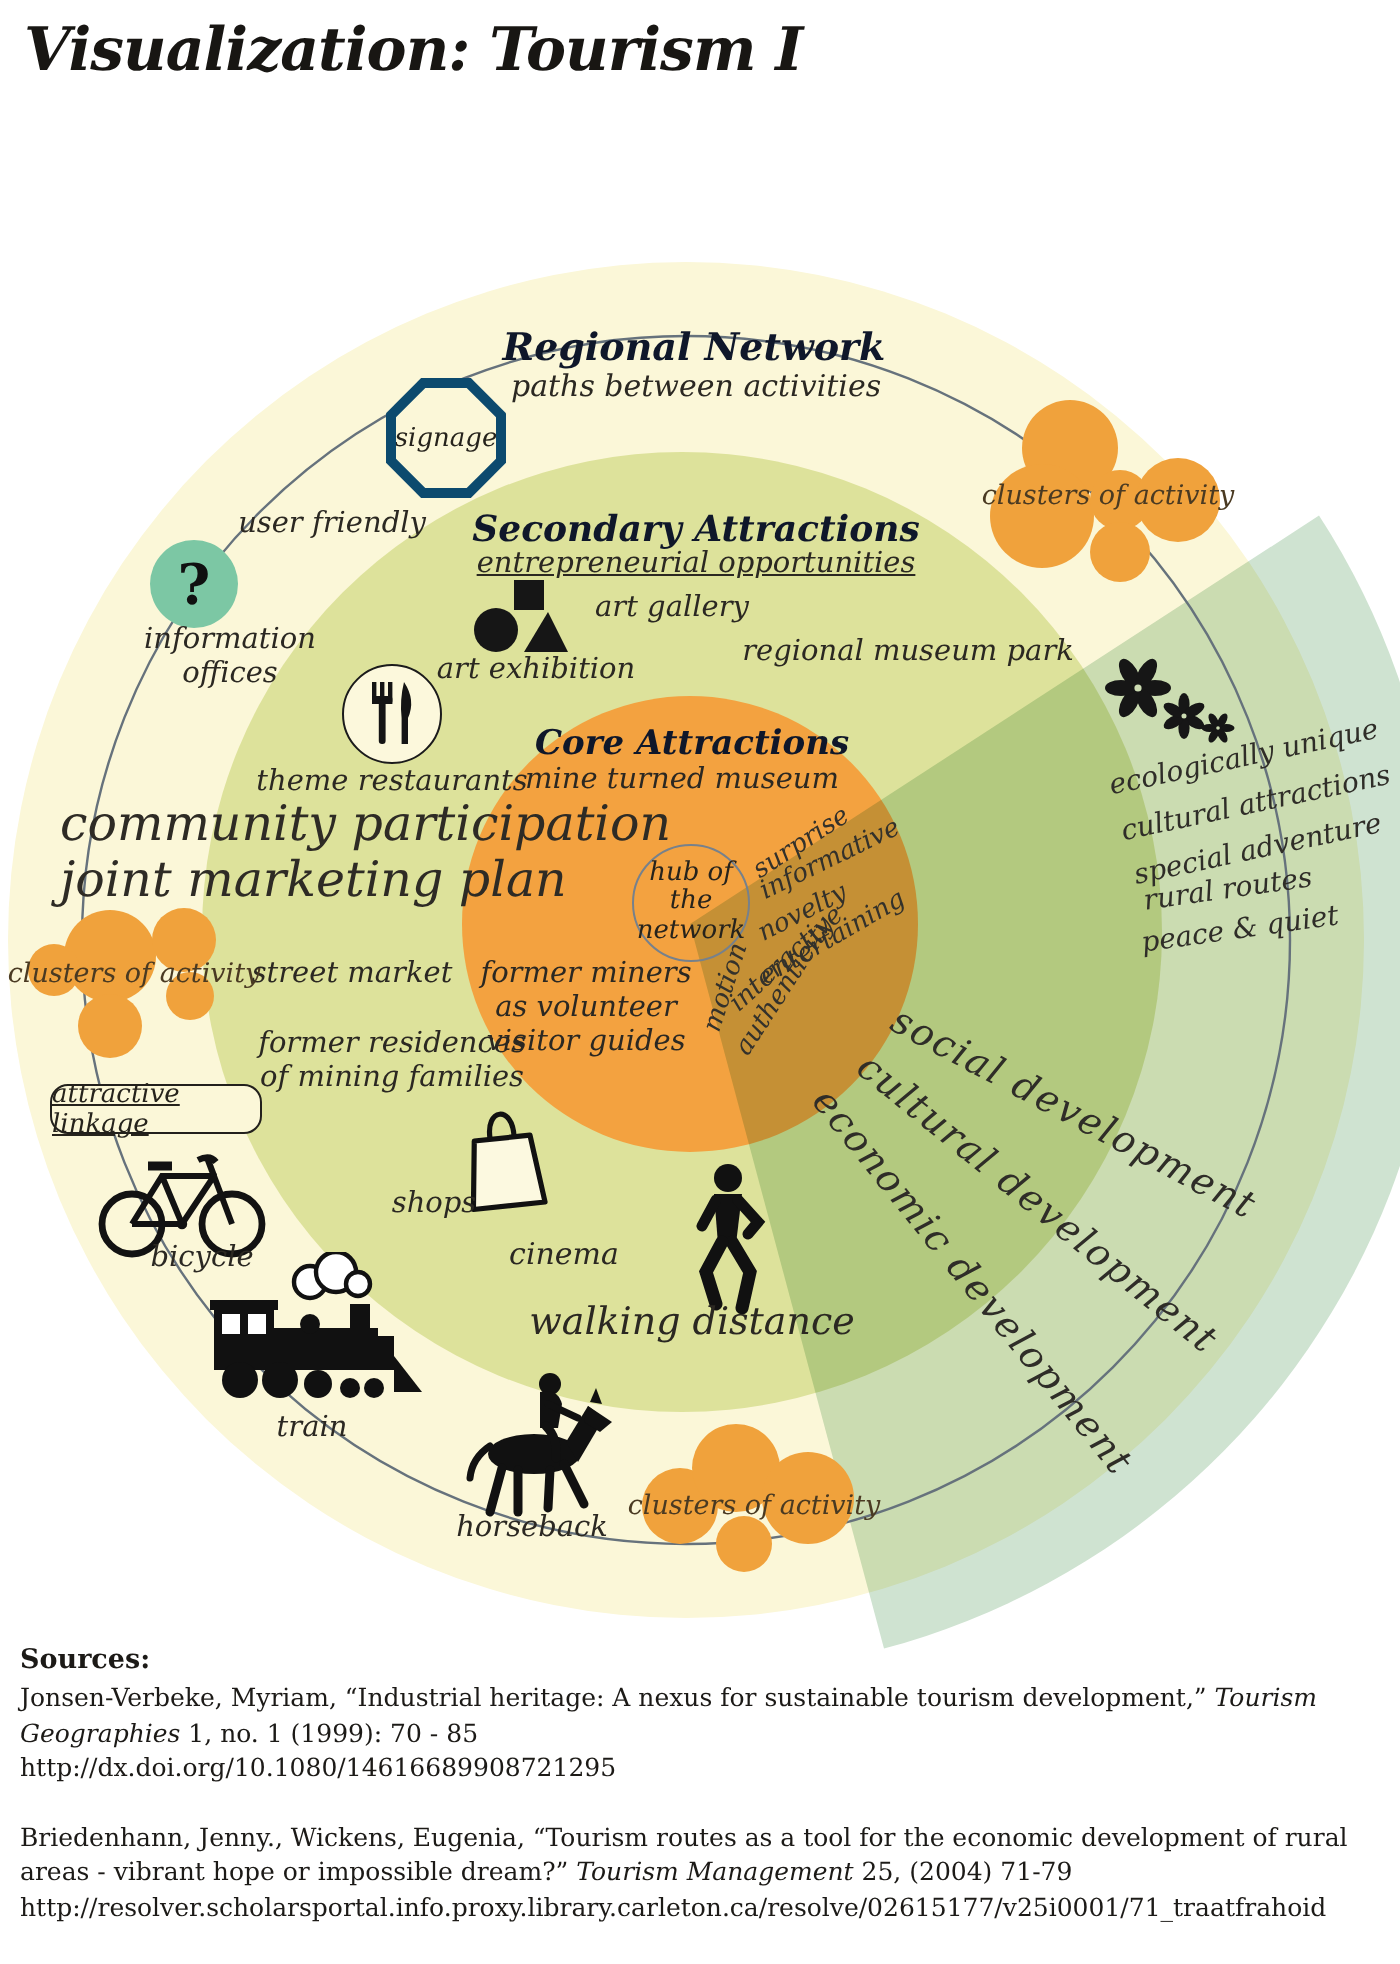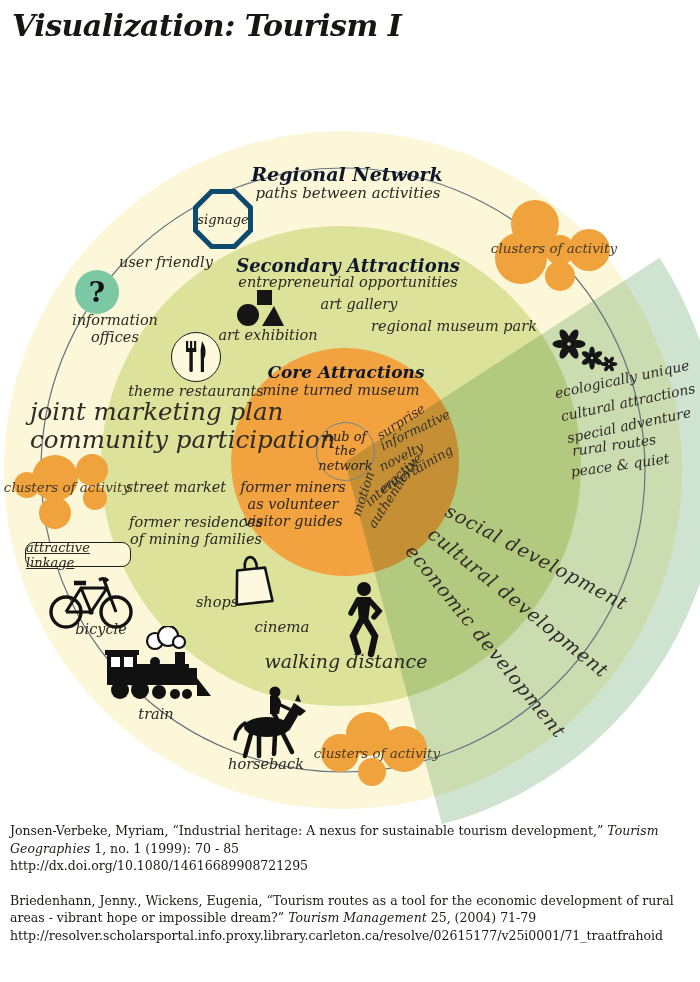--- a/index.html
+++ b/index.html
@@ -75,21 +75,21 @@
       <path d="M345 462 L659.5 257.8 A375 375 0 0 1 442 824.3 Z" fill="#cfe3d1"></path>
     </svg>
 
     <svg class="line-svg" width="700" height="982">
       <circle cx="343" cy="470" r="302" fill="none" stroke="#66727c" stroke-width="1.2"></circle>
     </svg>
 
     <div class="ring-title" style="left:347px;top:174px;">Regional Network</div>
     <div class="ring-sub" style="left:348px;top:193px;">paths between activities</div>
     <div class="ring-title" style="left:348px;top:265px;font-size:18px;">Secondary Attractions</div>
-    <div class="ring-sub" style="left:348px;top:282px;font-size:14.5px;">entrepreneurial opportunities</div>
+    <div class="ring-sub" style="left:348px;top:282px;font-size:14.5px;text-decoration:underline;">entrepreneurial opportunities</div>
     <div class="ring-title" style="left:346px;top:372px;font-size:17px;">Core Attractions</div>
     <div class="ring-sub" style="left:341px;top:390px;font-size:14.5px;">mine turned museum</div>
 
     <div class="octagon">
       <div class="inner">
           <span>signage</span>
         </div>
     </div>
     <div class="lbl md" style="left:166px;top:262px;">user friendly</div>
 
@@ -99,40 +99,40 @@
     <div class="lbl md wrap" style="left:115px;top:329px;width:86px;">information offices</div>
 
     <svg class="icon" style="left:236px;top:289px;" width="50" height="38" viewBox="0 0 50 38">
       <g fill="#161616">
         <rect x="21" y="1" width="15" height="15"></rect>
         <circle cx="12" cy="26" r="11"></circle>
         <polygon points="26,37 48,37 38,17"></polygon>
       </g>
     </svg>
     <div class="lbl md" style="left:268px;top:335px;">art exhibition</div>
-    <div class="lbl md" style="left:359px;top:304px;">art gallery</div>
+    <div class="lbl md" style="left:336px;top:304px;">art gallery</div>
     <div class="lbl md" style="left:454px;top:326px;">regional museum park</div>
 
     <div class="resto">
       <svg width="47" height="47" viewBox="0 0 47 47">
         <g fill="#141414">
           <rect x="14" y="8" width="2.2" height="11"></rect>
           <rect x="18" y="8" width="2.2" height="11"></rect>
           <rect x="22" y="8" width="2.2" height="11"></rect>
           <rect x="14" y="15" width="10.2" height="4" rx="1.5"></rect>
           <rect x="17.4" y="17" width="3.4" height="22" rx="1.6"></rect>
           <path d="M30 8 q6 9 2 18 l0 13 h-3.2 l0-13 q-1-9 1.2-18 z"></path>
         </g>
       </svg>
     </div>
     <div class="lbl md" style="left:196px;top:391px;">theme restaurants</div>
 
     <div class="big-text">
+      <div>community participation</div>
       <div>joint marketing plan</div>
-      <div>community participation</div>
     </div>
 
     <div class="lbl md" style="left:176px;top:487px;">street market</div>
     <div class="lbl md wrap" style="left:293px;top:504px;width:118px;">former miners as volunteer visitor guides</div>
     <div class="lbl md wrap" style="left:196px;top:531px;width:140px;">former residences of mining families</div>
 
     <div class="hub">
       <span>hub of the network</span>
     </div>
 
@@ -295,20 +295,21 @@
     <div class="side" style="left:629px;top:425px;">special adventure</div>
     <div class="side" style="left:614px;top:445px;transform:translate(-50%,-50%) rotate(-8deg);">rural routes</div>
     <div class="side" style="left:620px;top:465px;transform:translate(-50%,-50%) rotate(-8deg);">peace &amp; quiet</div>
 
     <div class="dev" style="left:447px;top:498px;transform:rotate(28deg);">social development</div>
     <div class="dev" style="left:431px;top:520px;transform:rotate(39deg);">cultural development</div>
     <div class="dev" style="left:410px;top:536px;transform:rotate(51deg);">economic development</div>
   </div>
 
   <div class="sources">
+    <h3>Sources:</h3>
     <div class="entry">
       <p><span>Jonsen-Verbeke, Myriam, “Industrial heritage: A nexus for sustainable tourism development,” </span><span class="src-italic">Tourism Geographies</span><span> 1, no. 1 (1999): 70 - 85</span></p>
       <p>http://dx.doi.org/10.1080/14616689908721295</p>
     </div>
     <div class="entry">
       <p><span>Briedenhann, Jenny., Wickens, Eugenia, “Tourism routes as a tool for the economic development of rural areas - vibrant hope or impossible dream?” </span><span class="src-italic">Tourism Management</span><span> 25, (2004) 71-79</span></p>
       <p>http://resolver.scholarsportal.info.proxy.library.carleton.ca/resolve/02615177/v25i0001/71_traatfrahoid</p>
     </div>
   </div>
 

